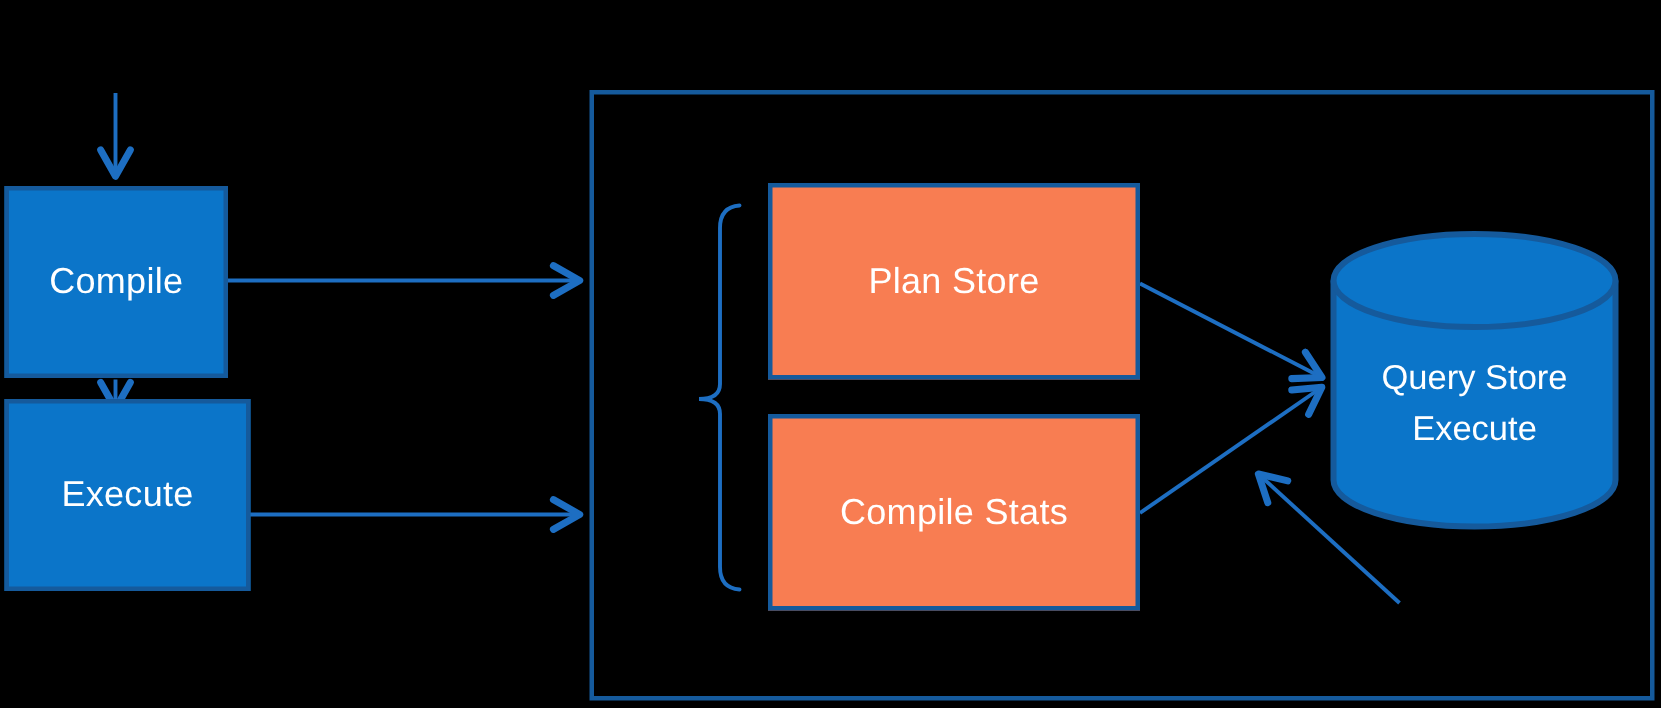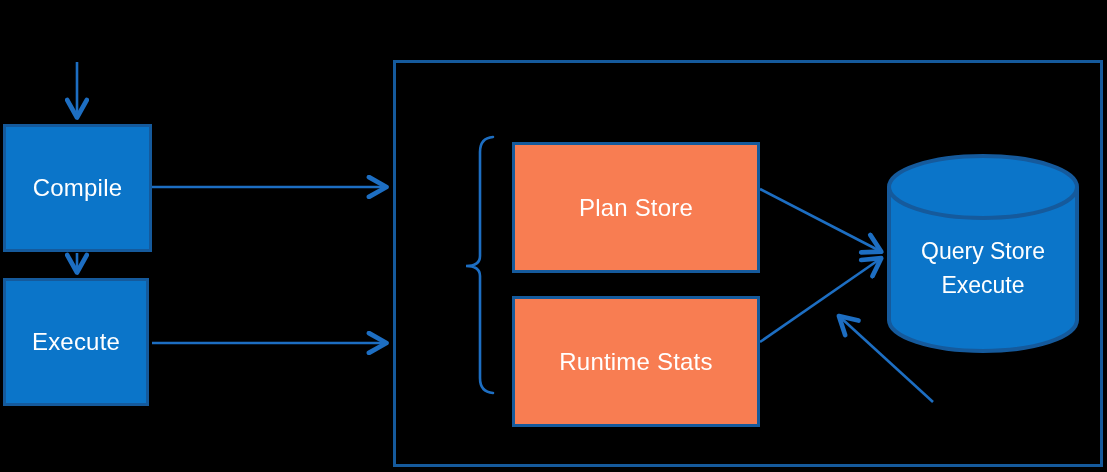--- a/index.html
+++ b/index.html
@@ -13,23 +13,23 @@
     font-family:"Liberation Sans","DejaVu Sans",sans-serif;
   }
   .stage{position:absolute;inset:0;width:1107px;height:472px;}
   .node{
     position:absolute;box-sizing:border-box;
     display:flex;align-items:center;justify-content:center;
     color:var(--text);font-size:24px;font-weight:400;letter-spacing:.2px;
     text-align:center;
   }
   .blue-node{background:var(--blue);border:3px solid var(--border);}
-  .orange-node{background:var(--orange);border:3px solid var(--border);margin-top:20px;}
+  .orange-node{background:var(--orange);border:3px solid var(--border);}
   #compile{left:3px;top:124px;width:149px;height:128px;}
-  #execute{left:3px;top:278px;width:146px;height:128px;justify-content:center;}
+  #execute{left:3px;top:266px;width:164px;height:128px;justify-content:center;}
   #bigbox{
     position:absolute;box-sizing:border-box;
     left:393px;top:60px;width:710px;height:407px;
     border:3px solid var(--border);background:transparent;
   }
   #planstore{left:512px;top:122px;width:248px;height:131px;}
   #runtimestats{left:512px;top:276px;width:248px;height:131px;}
   #cyl-label{
     position:absolute;left:897px;top:234px;width:172px;
     color:var(--text);font-size:23px;line-height:34px;text-align:center;
@@ -82,18 +82,18 @@
 
   <div id="execute" class="node blue-node">
     <span>Execute</span>
   </div>
 
   <div id="planstore" class="node orange-node">
     <span>Plan Store</span>
   </div>
 
   <div id="runtimestats" class="node orange-node">
-    <span>Runtime Stats</span>
+    <span>Compile Stats</span>
   </div>
 
   <div id="cyl-label">Query Store Execute</div>
 
 </div>
 
 </body></html>

